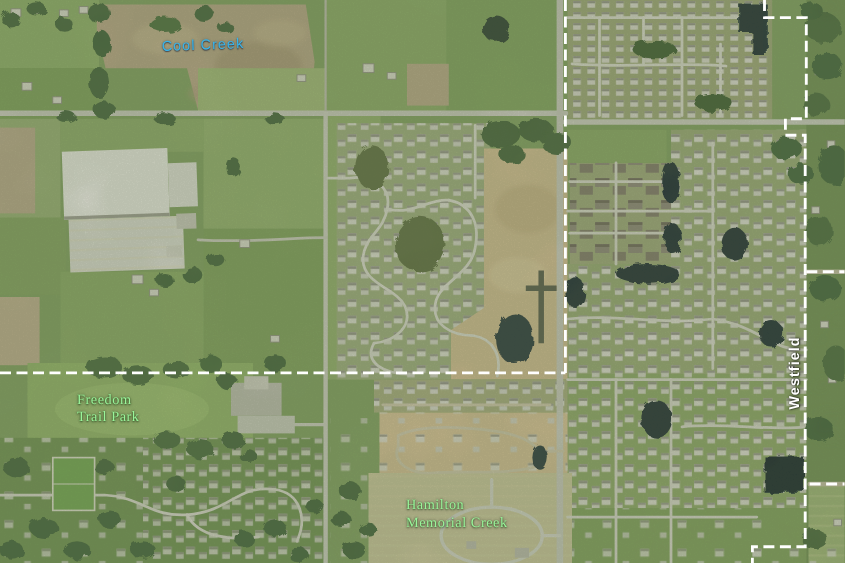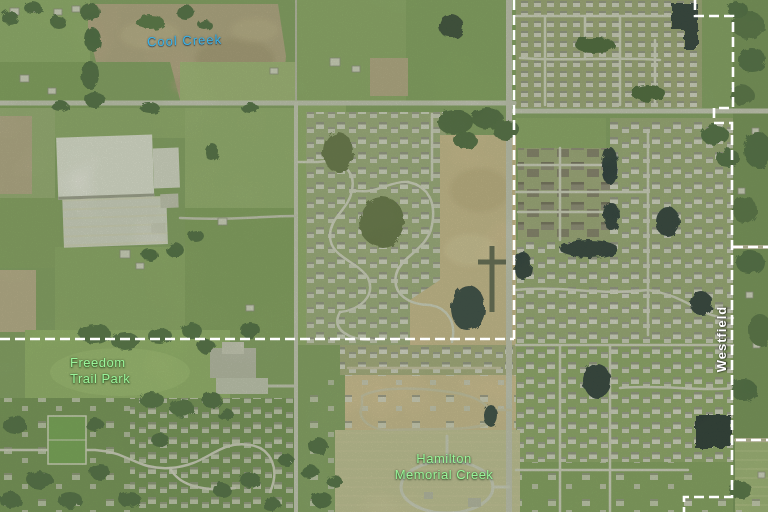--- a/index.html
+++ b/index.html
@@ -10,23 +10,24 @@
   .viewport svg{position:absolute;left:0;top:0;}
   .map-label{position:absolute;white-space:nowrap;pointer-events:none;}
   .creek-label{
     left:147px;top:33px;font-size:13px;letter-spacing:1px;color:#38b4ea;
     transform:rotate(-2deg);
     text-shadow:0 1px 1px rgba(10,20,50,.55),0 0 2px rgba(10,20,50,.4);
   }
   .park-label{
     font-size:13px;line-height:16px;color:#9af49a;letter-spacing:.5px;
     text-shadow:0 1px 2px rgba(0,35,0,.65),0 0 2px rgba(0,35,0,.5);
+    font-family:Liberation Serif, serif;
   }
   .freedom-label{left:70px;top:355px;text-align:left;}
-  .hamilton-label{left:369px;top:451px;width:150px;text-align:center;}
+  .hamilton-label{left:369px;top:451px;width:150px;text-align:left;}
   .city-label{
     left:682px;top:331px;width:80px;height:16px;text-align:center;
     font-size:13px;font-weight:bold;color:#ffffff;letter-spacing:1px;
     transform:rotate(-90deg);
     text-shadow:0 1px 2px rgba(0,0,0,.8),0 0 2px rgba(0,0,0,.6);
   }
 </style>
 </head>
 <body>
 

